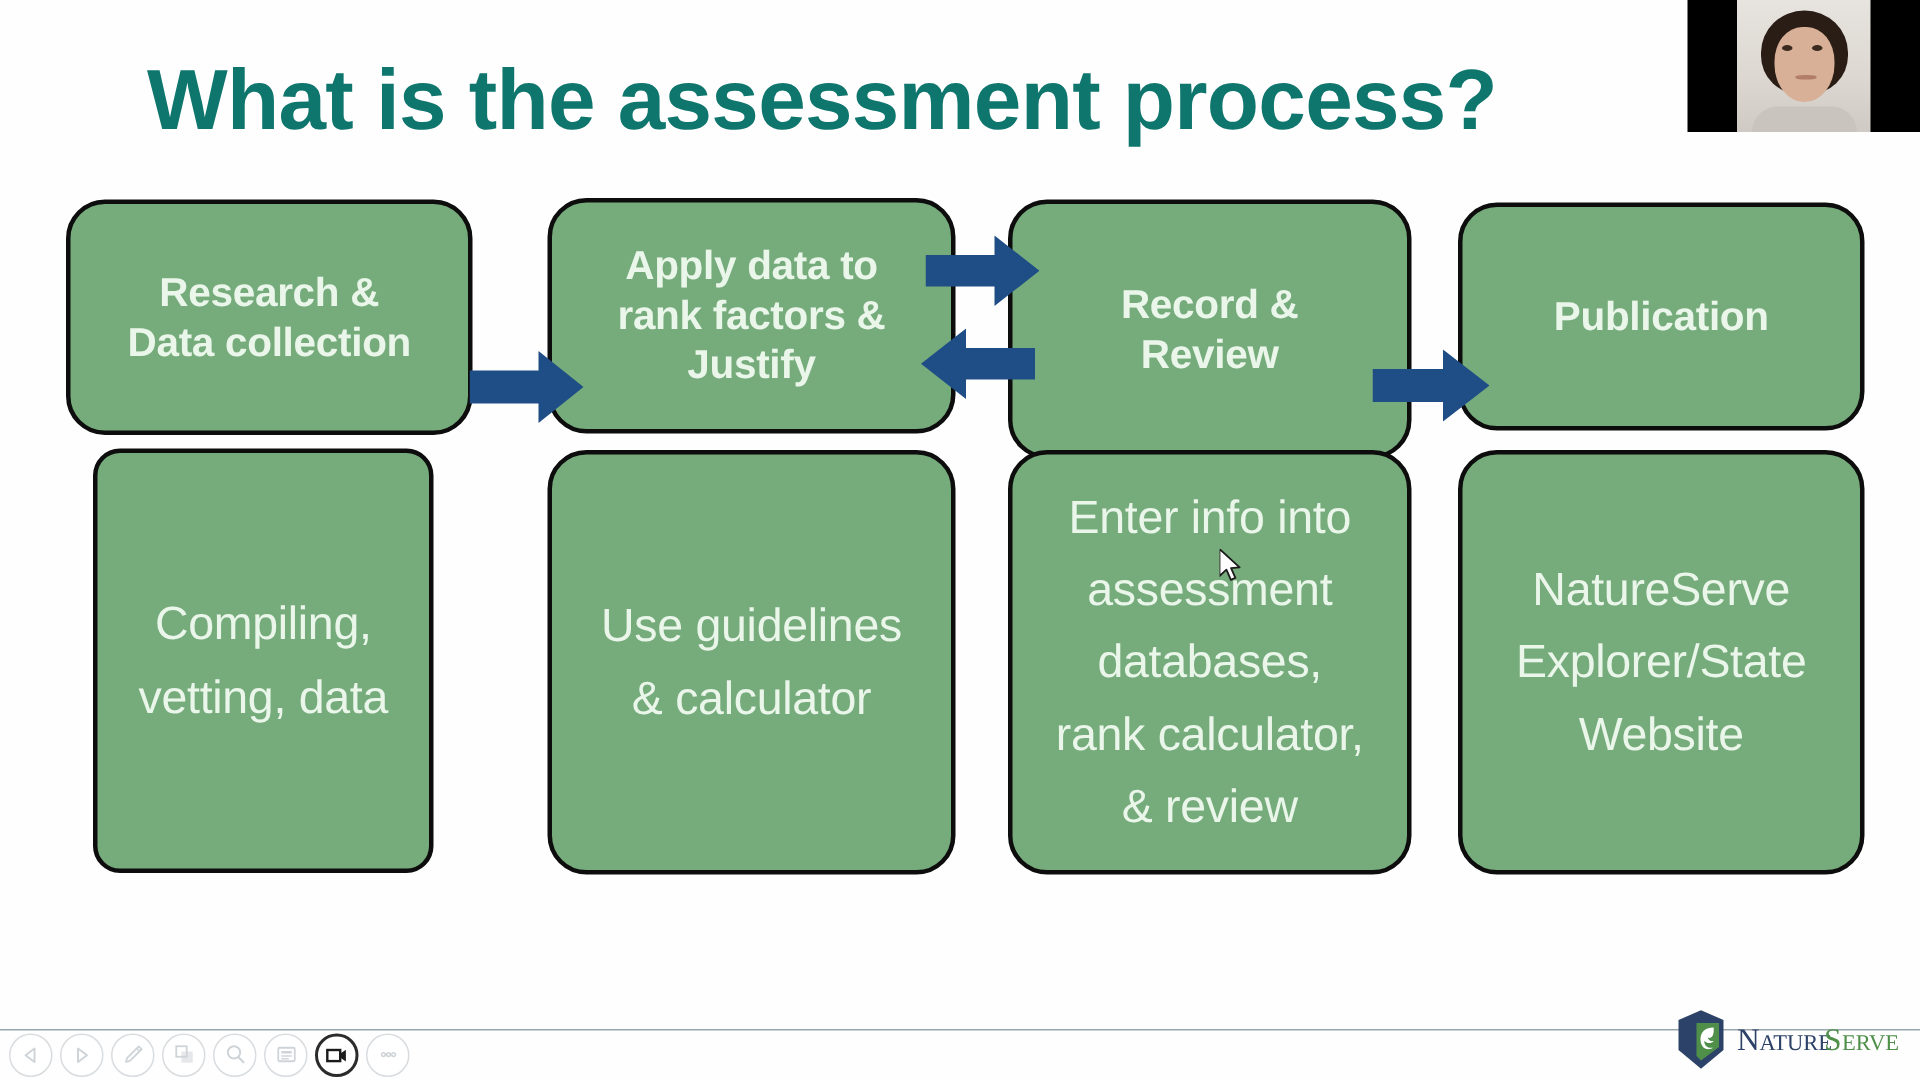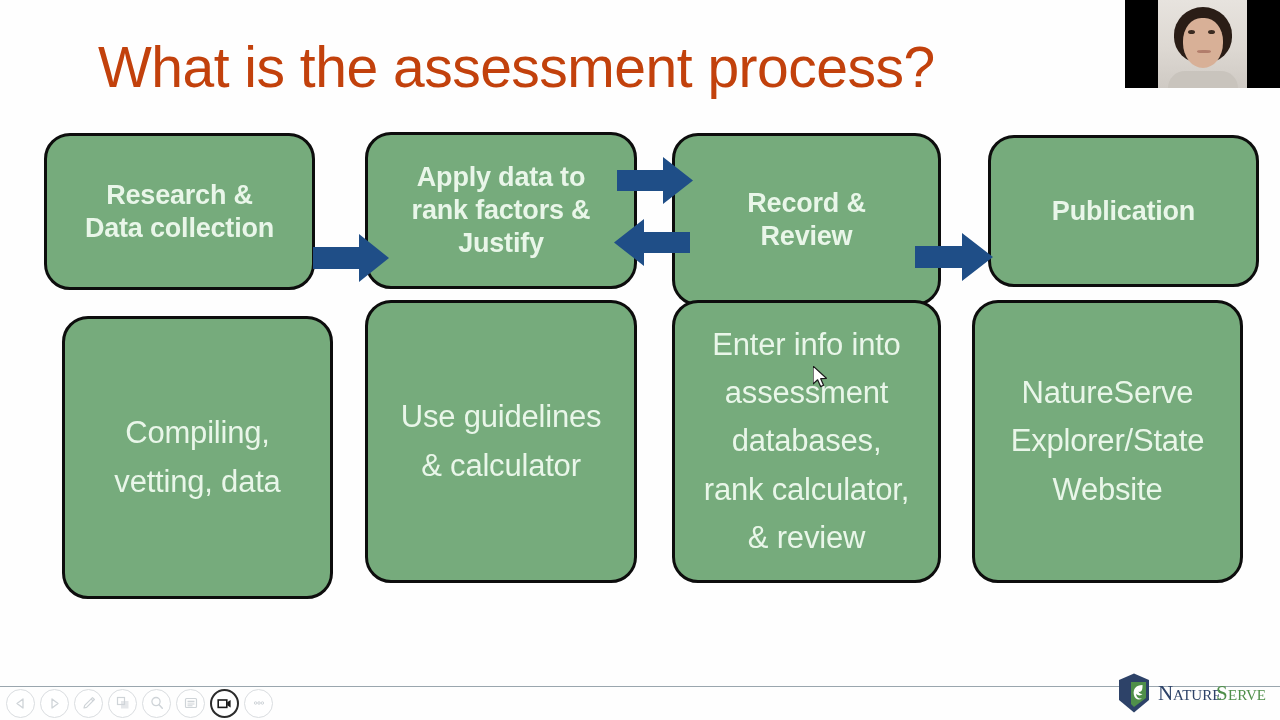--- a/index.html
+++ b/index.html
@@ -10,22 +10,22 @@
     overflow:hidden;
   }
   #stage { position:relative; width:1280px; height:720px; background:#fefefe; }
 
   
   .slide-title {
     position:absolute;
     left:98px; top:38px;
     font-size:57px;
     line-height:1.05;
-    color:#c2410c;
-    font-weight:400;
+    color:#0f766e;
+    font-weight:700;
     letter-spacing:-0.5px;
     white-space:nowrap;
   }
 
   
   .pbox {
     position:absolute;
     background:#76ab7c;
     border:3px solid #0d0d0d;
     border-radius:26px;
@@ -48,24 +48,24 @@
     font-weight:400;
     font-size:31px;
     line-height:1.55;
     letter-spacing:-0.2px;
   }
 
   
   #box-top-1 { left:44px;  top:133px; width:271px; height:157px; }
   #box-top-2 { left:365px; top:132px; width:272px; height:157px; }
   #box-top-3 { left:672px; top:133px; width:269px; height:173px; }
-  #box-top-4 { left:972px; top:135px; width:271px; height:152px;margin-left:16px; }
-
-  
-  #box-bot-1 { left:62px;  top:316px; width:271px; height:283px; }
+  #box-top-4 { left:972px; top:135px; width:271px; height:152px; }
+
+  
+  #box-bot-1 { left:62px;  top:299px; width:227px; height:283px;border-radius:18px; }
   #box-bot-2 { left:365px; top:300px; width:272px; height:283px; }
   #box-bot-3 { left:672px; top:300px; width:269px; height:283px; }
   #box-bot-4 { left:972px; top:300px; width:271px; height:283px; }
 
   
   .arrow { position:absolute; z-index:4; }
   .arrow svg { display:block; width:100%; height:100%; }
   #arrow-1 { left:313px; top:234px; width:76px; height:48px; }
   #arrow-2 { left:617px; top:157px; width:76px; height:47px; }
   #arrow-3 { left:614px; top:219px; width:76px; height:47px; }

